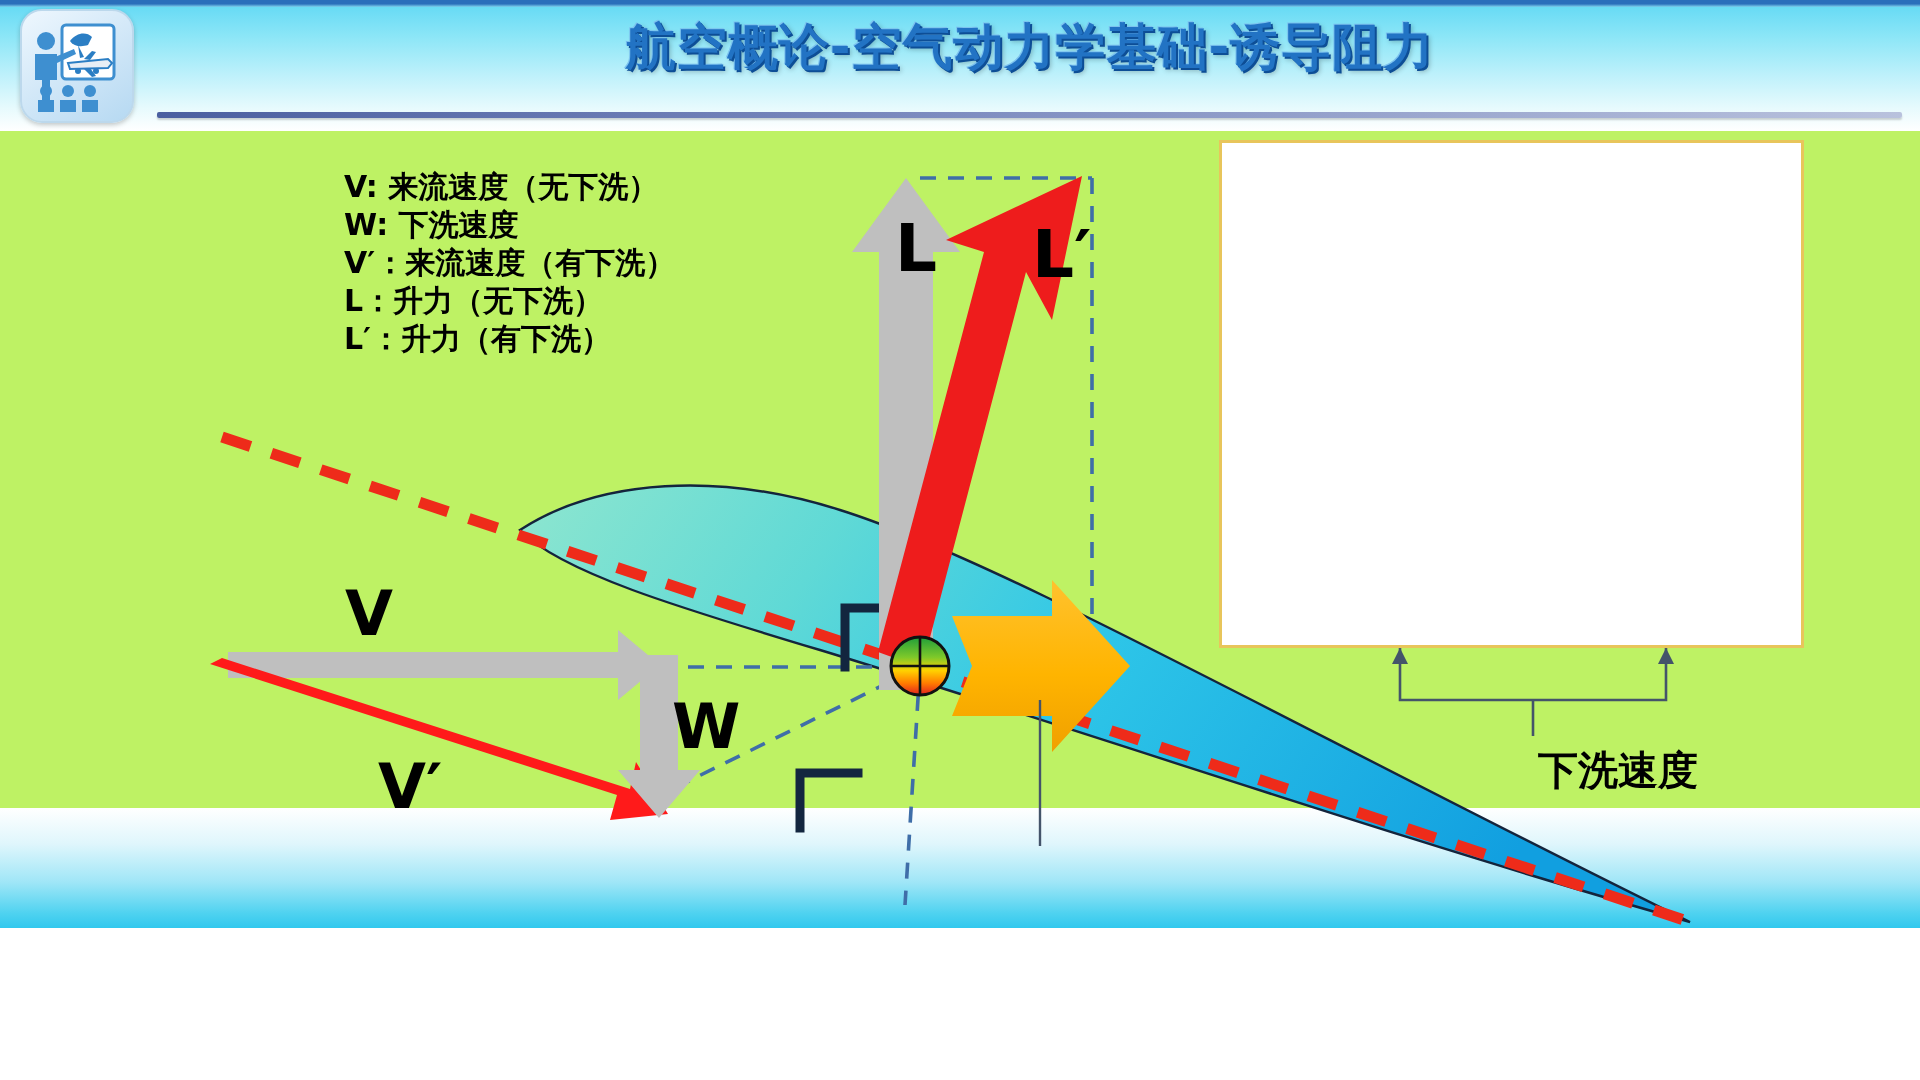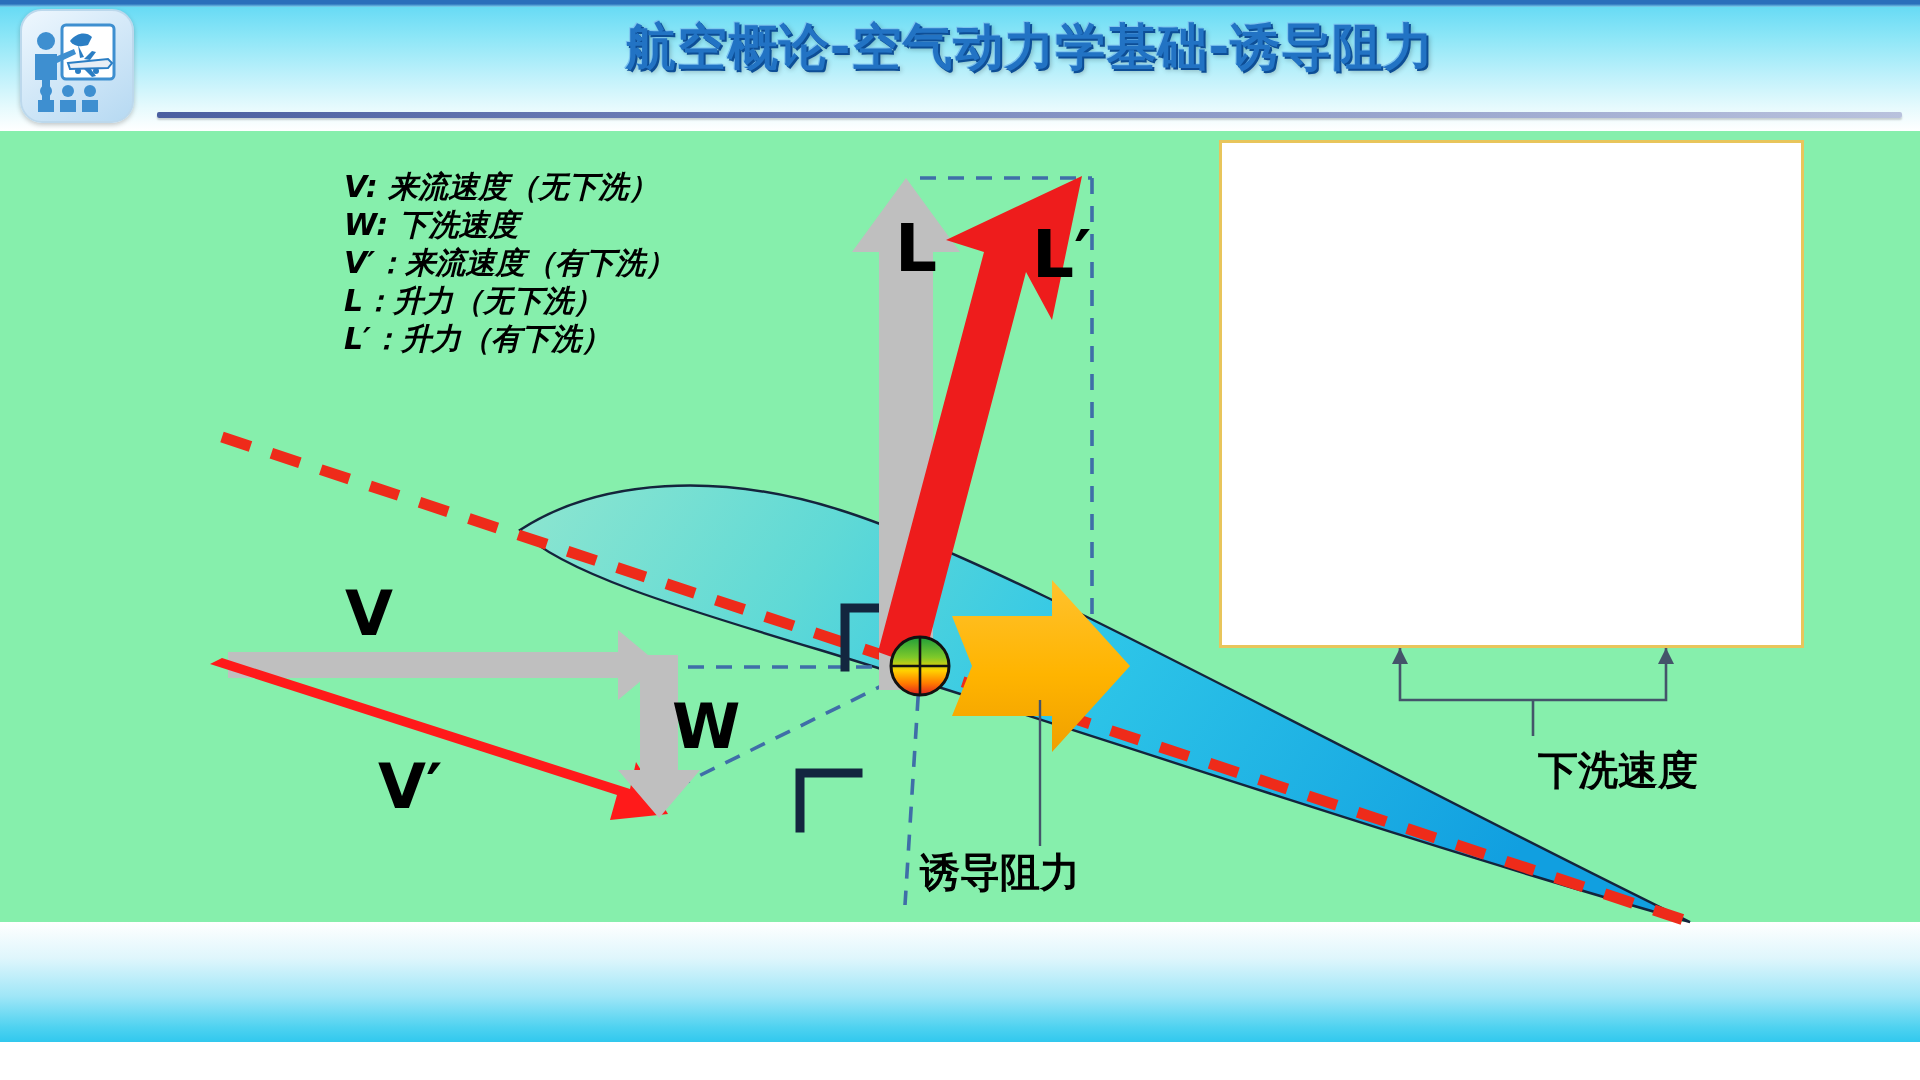--- a/index.html
+++ b/index.html
@@ -3,24 +3,24 @@
 <meta charset="utf-8">
 <style>
   html, body {
     margin: 0;
     padding: 0;
     background: #ffffff;
   }
   #slide {
     position: relative;
     width: 1920px;
-    height: 1042px;
+    height: 928px;
     overflow: hidden;
     font-family: "Liberation Sans", "DejaVu Sans", sans-serif;
-    background: #86efac;
+    background: #bef264;
   }
 
   
   .header-band {
     position: absolute;
     left: 0; top: 0;
     width: 1920px;
     height: 131px;
     background: linear-gradient(to bottom,
         #5fd8f4 0%,
@@ -95,21 +95,21 @@
     position: absolute;
     left: 344px;
     top: 168px;
     font-size: 30px;
     font-weight: bold;
     line-height: 38px;
     color: #000000;
     white-space: nowrap;
     font-family: "DejaVu Sans", "Liberation Sans", sans-serif;
   }
-  .legend div { letter-spacing: 0px; font-style: italic; }
+  .legend div { letter-spacing: 0px; }
 
   
   .vlabel {
     position: absolute;
     font-weight: bold;
     color: #000000;
     font-family: "DejaVu Sans", "Liberation Sans", sans-serif;
     white-space: nowrap;
   }
   .lbl-V   { left: 345px; top: 577px; font-size: 62px; }
@@ -373,16 +373,15 @@
     <div>L：升力（无下洗）</div>
     <div>L′：升力（有下洗）</div>
   </div>
 
   <div class="vlabel lbl-V">V</div>
   <div class="vlabel lbl-Vp">V′</div>
   <div class="vlabel lbl-W">W</div>
   <div class="vlabel lbl-L">L</div>
   <div class="vlabel lbl-Lp">L′</div>
 
-  <div class="cap cap-drag">诱导阻力</div>
   <div class="cap cap-down">下洗速度</div>
 
 </div>
 
 </body></html>

